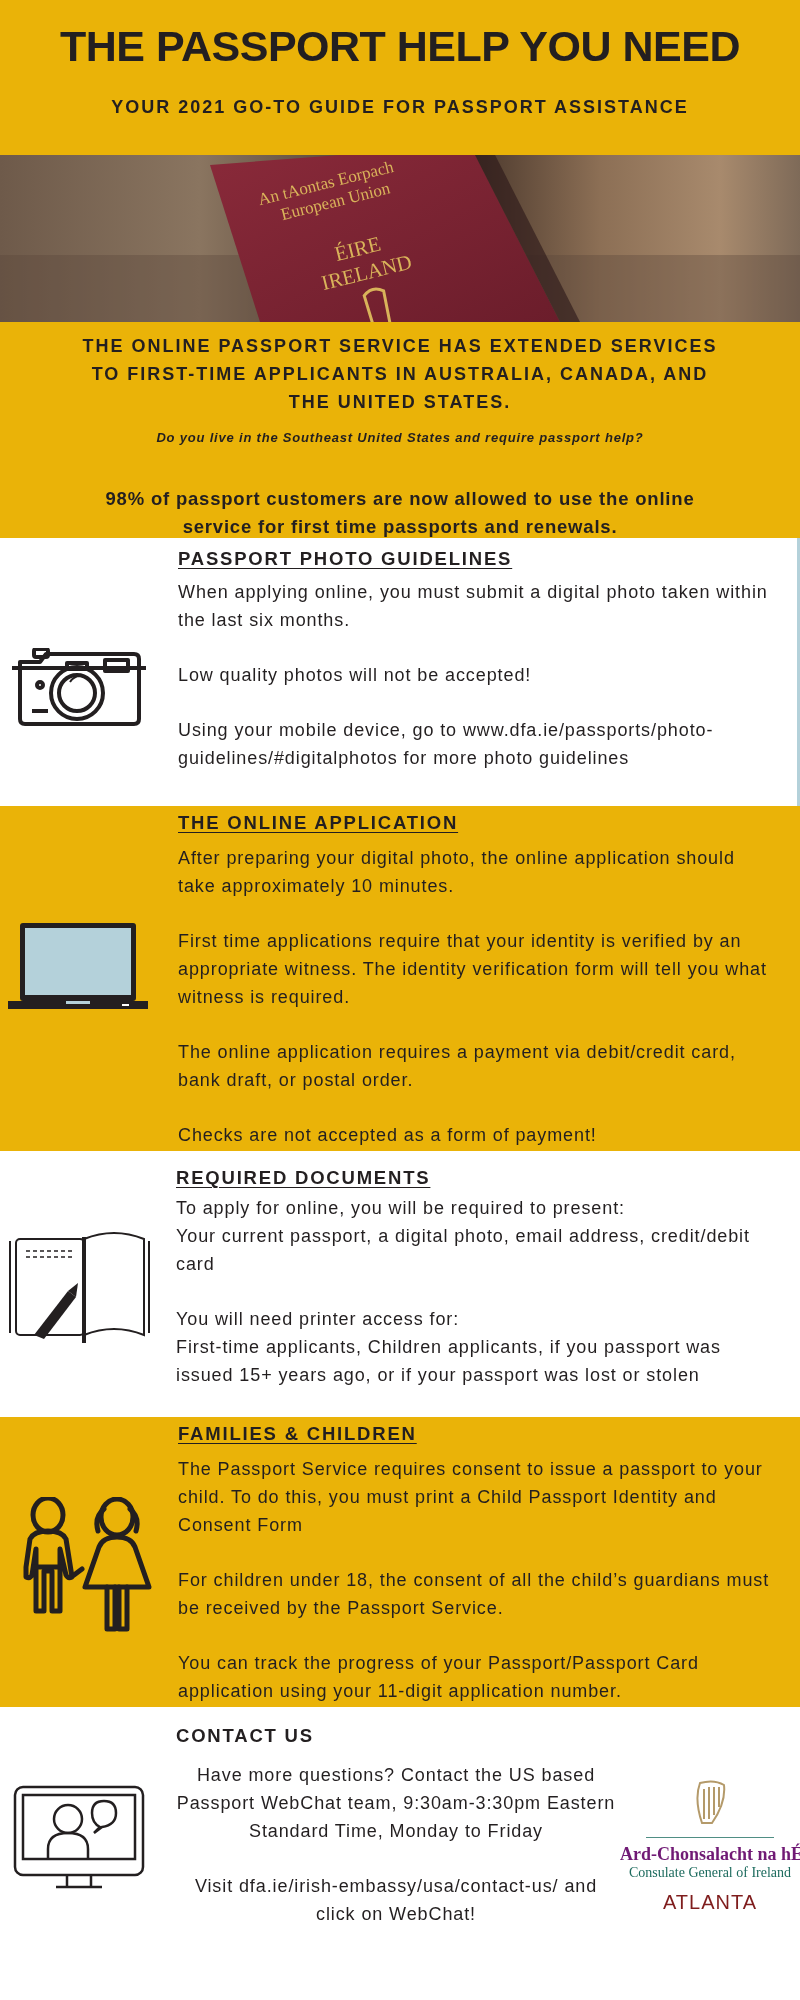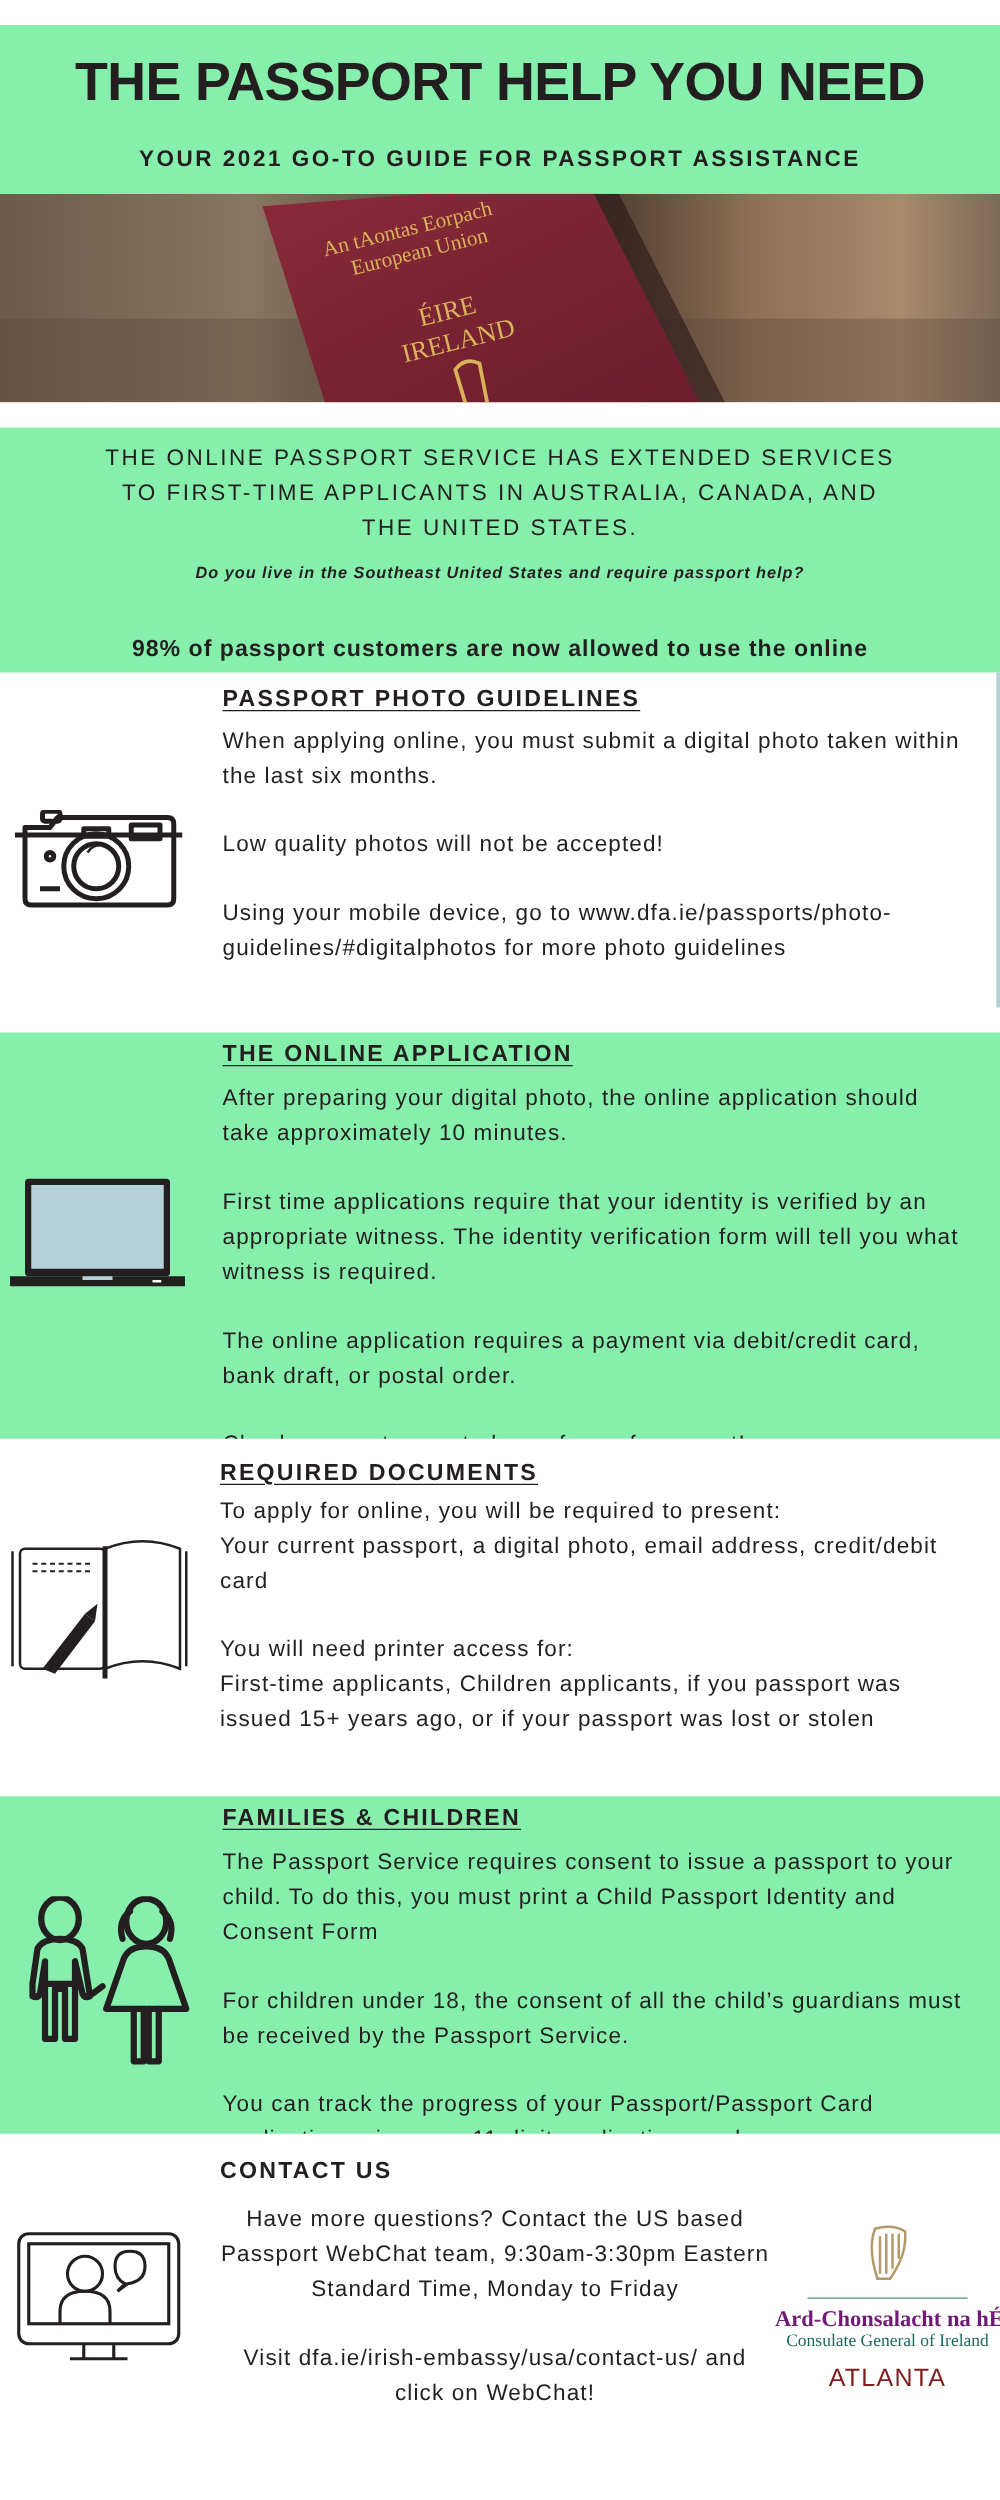--- a/index.html
+++ b/index.html
@@ -1,27 +1,27 @@
 <!DOCTYPE html>
 <html><head>
 <meta charset="utf-8">
 <style>
   * { box-sizing: border-box; margin: 0; padding: 0; }
   html, body { width: 800px; height: 2000px; background: #ffffff; overflow: hidden; }
   body { font-family: "Liberation Sans", "DejaVu Sans", sans-serif; color: #231f20; position: relative; }
-  .blue { background: #86efac; margin-top: 20px; }
+  .blue { background: #eab308; }
   .white { background: #ffffff; }
   section { position: absolute; left: 0; width: 800px; }
   .hdr { top: 0; height: 155px; text-align: center; }
   .hdr h1 { position: absolute; top: 22px; left: 0; width: 800px; font-size: 43px; font-weight: bold; letter-spacing: -0.5px; color: #231f20; font-family: "Liberation Sans", sans-serif; }
   .hdr h2 { position: absolute; top: 97px; left: 0; width: 800px; font-size: 18px; font-weight: bold; letter-spacing: 2px; color: #231f20; }
   .photo { top: 155px; height: 167px; overflow: hidden; }
   .photo svg { display: block; }
   .intro { top: 322px; height: 216px; text-align: center; }
-  .intro .lead { position: absolute; top: 10px; left: 80px; width: 640px; font-size: 18px; font-weight: normal; letter-spacing: 2px; line-height: 28px; }
+  .intro .lead { position: absolute; top: 10px; left: 80px; width: 640px; font-size: 18px; font-weight: bold; letter-spacing: 2px; line-height: 28px; }
   .intro .q { position: absolute; top: 108px; left: 60px; width: 680px; font-size: 13px; font-weight: bold; letter-spacing: 0.8px; font-style: italic; }
   .intro .stat { position: absolute; top: 163px; left: 80px; width: 640px; font-size: 18.5px; font-weight: bold; letter-spacing: 0.8px; line-height: 28px; }
   .sec .title { position: absolute; left: 178px; font-size: 18.5px; font-weight: bold; letter-spacing: 1.8px; text-decoration: underline; text-underline-offset: 3px; }
   .sec .body { position: absolute; left: 178px; width: 600px; font-size: 18px; font-weight: normal; letter-spacing: 0.9px; line-height: 28px; }
   .sec .body p { margin-bottom: 27px; }
   .sec .body p.tight { margin-bottom: 0; }
   .icon { position: absolute; }
   .s1 { top: 538px; height: 268px; border-right: 3px solid #b4d1da; }
   .s2 { top: 806px; height: 345px; }
   .s3 { top: 1151px; height: 266px; }

